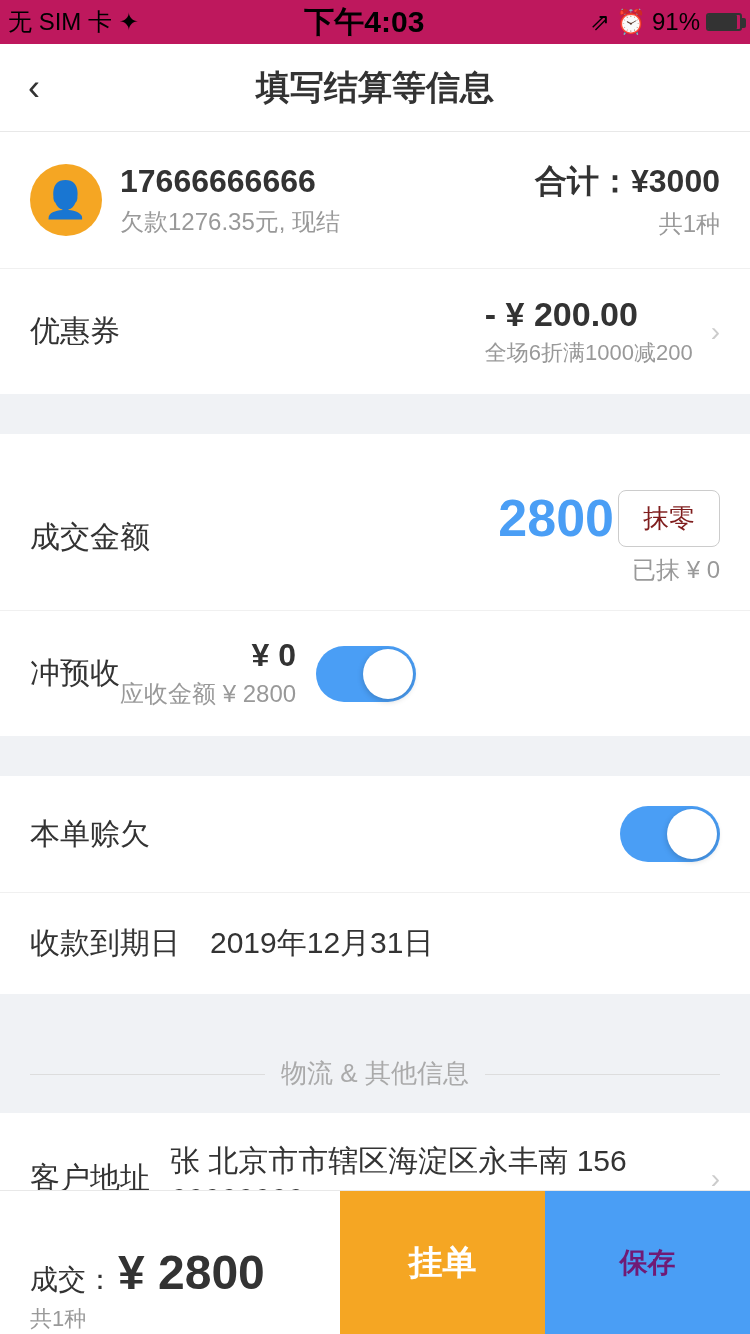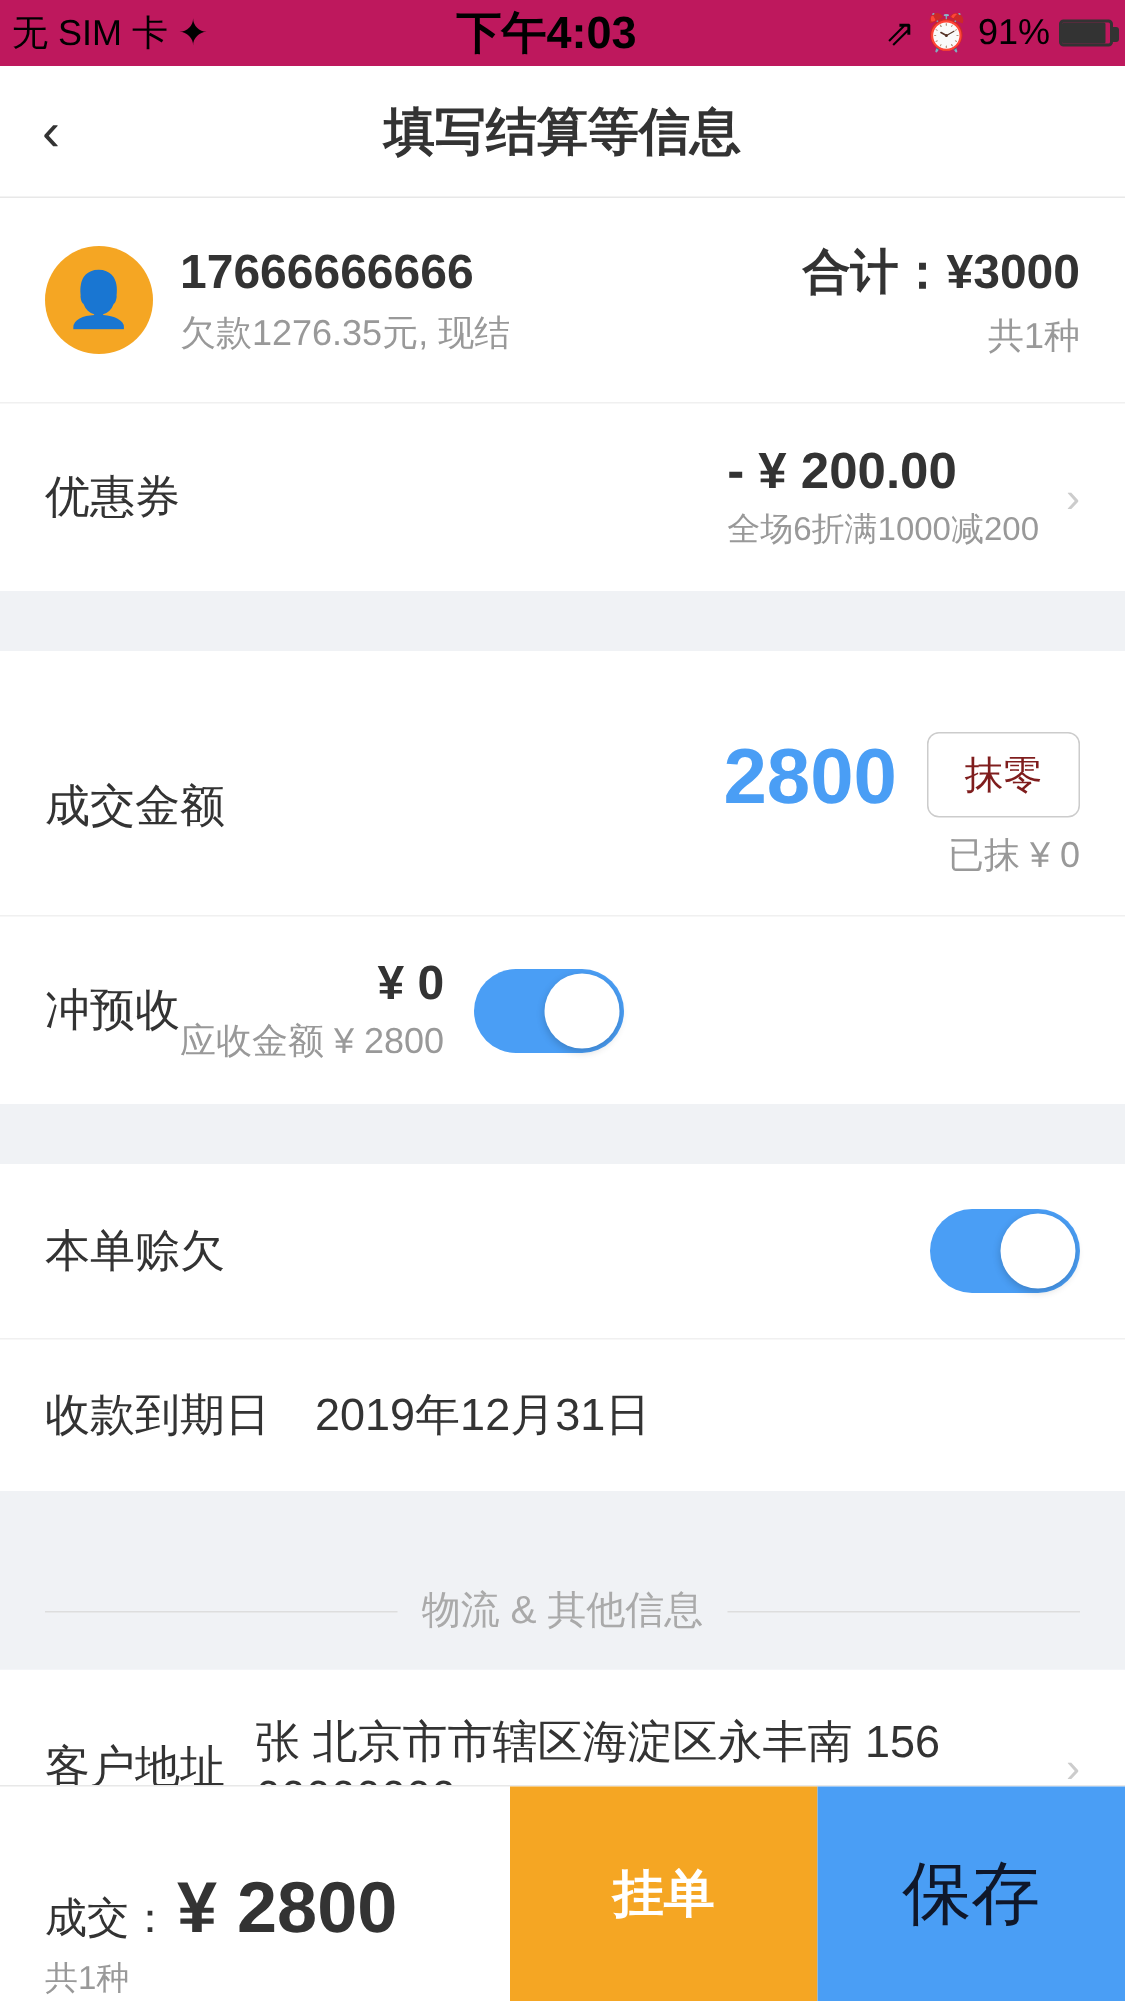--- a/index.html
+++ b/index.html
@@ -112,21 +112,21 @@
     }
     .amount-row {
       display: flex;
       align-items: center;
       justify-content: space-between;
       padding: 24px 0;
       border-bottom: 1px solid #f5f5f5;
     }
     .amount-row:last-child { border-bottom: none; }
     .field-label { font-size: 30px; color: #333; }
-    .amount-right { display: flex; align-items: flex-start; gap: 20px; }
+    .amount-right { display: flex; align-items: center; gap: 4px; }
     .amount-value { font-size: 52px; font-weight: 700; color: #4a9ef5; }
     .round-btn {
       border: 1px solid #ccc;
       border-radius: 8px;
       padding: 10px 24px;
       font-size: 26px;
       color: #7f1d1d;
       background: #fff;
       cursor: pointer;
     }
@@ -256,23 +256,23 @@
       color: #fff;
       cursor: pointer;
     }
     .btn-save {
       flex: 1;
       height: 100%;
       background: #4a9ef5;
       display: flex;
       align-items: center;
       justify-content: center;
-      font-size: 46px;
-      font-weight: 400;
-      color: #0f172a;
+      font-size: 28px;
+      font-weight: 700;
+      color: #701a75;
       cursor: pointer;
     }
   </style>
 </head>
 <body>
 
 <div class="status-bar">
   <div class="status-left">
     <span>无 SIM 卡 ✦</span>
   </div>

